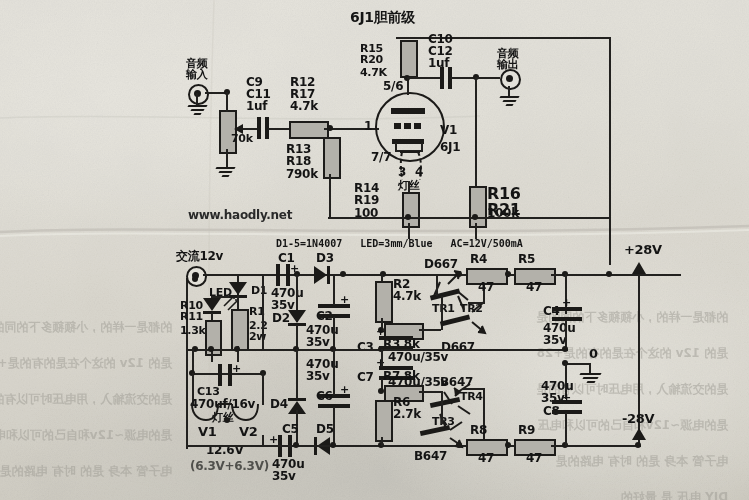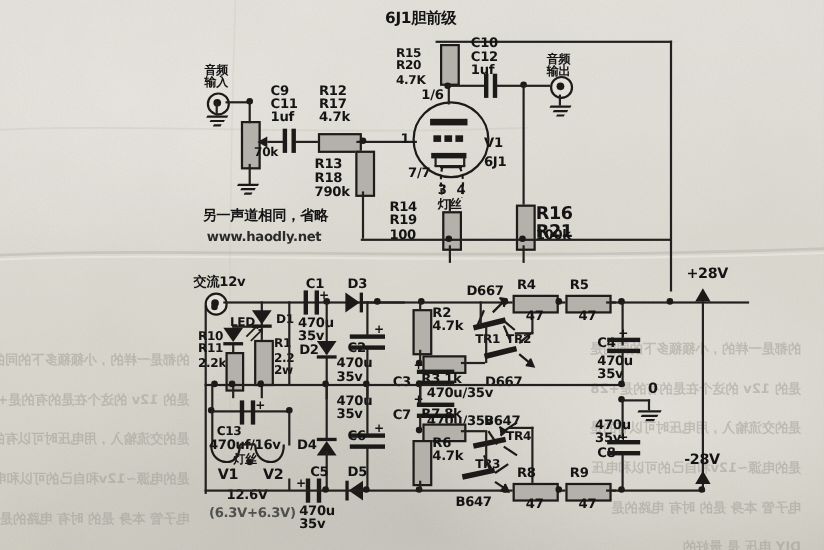--- a/index.html
+++ b/index.html
@@ -175,21 +175,21 @@
   <div class="plate" style="left:394px;top:123px;width:7px;height:6px;"></div>
   <div class="plate" style="left:404px;top:123px;width:7px;height:6px;"></div>
   <div class="plate" style="left:414px;top:123px;width:7px;height:6px;"></div>
   <div class="plate" style="left:392px;top:139px;width:32px;height:5px;"></div>
 
   <div class="wire wv" style="left:395px;top:143px;height:8px;"></div>
   <div class="wire wv" style="left:421px;top:143px;height:8px;"></div>
   <div class="wire wh" style="left:395px;top:150px;width:28px;"></div>
 
   <div class="lbl" style="left:364px;top:120px;font-size:12px;">1</div>
-  <div class="lbl" style="left:383px;top:80px;font-size:12px;">1/6</div>
+  <div class="lbl" style="left:383px;top:80px;font-size:12px;">5/6</div>
   <div class="lbl" style="left:371px;top:151px;font-size:12px;">7/7</div>
   <div class="lbl" style="left:440px;top:124px;font-size:12px;">V1</div>
   <div class="lbl" style="left:440px;top:141px;font-size:12px;">6J1</div>
 
   <div class="wire wv" style="left:407px;top:73px;height:22px;"></div>
 
   <svg style="position:absolute;left:398px;top:150px;" width="40" height="32">
     <path d="M4,2 C 2,12 3,20 4,30" stroke="#1b1a18" stroke-width="2" fill="none" stroke-dasharray="4 3"></path>
     <path d="M20,2 C 24,10 23,20 22,30" stroke="#1b1a18" stroke-width="2" fill="none" stroke-dasharray="4 3"></path>
     <path d="M2,2 L 22,2" stroke="#1b1a18" stroke-width="2" fill="none"></path>
@@ -237,23 +237,23 @@
 R19</div>
   <div class="lbl" style="left:354px;top:207px;font-size:12px;">100</div>
   <div class="wire wv" style="left:408px;top:181px;height:12px;"></div>
   <div class="res" style="left:402px;top:192px;width:14px;height:32px;"></div>
   <div class="wire wv" style="left:408px;top:223px;height:16px;"></div>
 
   <div class="wire wh" style="left:328px;top:217px;width:282px;"></div>
   <div class="node" style="left:405px;top:214px;"></div>
   <div class="node" style="left:472px;top:214px;"></div>
 
-  <div class="lbl cn" style="left:184px;top:190px;font-size:13px;">另一声道相同，省略</div>
   <div class="lbl" style="left:188px;top:209px;font-size:12px;color:#2a2a2a;">www.haodly.net</div>
 
+  <div class="lbl mono" style="left:276px;top:239px;font-size:10px;letter-spacing:0;">D1-5=1N4007   LED=3mm/Blue   AC=12V/500mA</div>
 
   <div class="wire wv" style="left:186px;top:278px;height:171px;"></div>
 
   <div class="lbl cn" style="left:176px;top:250px;font-size:12px;">交流12v</div>
   <div class="jack" style="left:186px;top:266px;"></div>
   <div class="wire wh" style="left:203px;top:274px;width:165px;"></div>
   <div class="node" style="left:192px;top:276px;"></div>
 
   <div class="lbl" style="left:209px;top:287px;font-size:11px;">LED</div>
   <div class="wire wh" style="left:211px;top:296px;width:27px;"></div>
@@ -263,21 +263,21 @@
     <div class="bar" style="top:13px;"></div>
   </div>
   <svg style="position:absolute;left:222px;top:294px;" width="18" height="18">
     <path d="M2,12 L12,2" stroke="#1b1a18" stroke-width="1.6"></path>
       <path d="M9,2 L12,2 L12,5" stroke="#1b1a18" stroke-width="1.6" fill="none"></path>
     <path d="M6,16 L16,6" stroke="#1b1a18" stroke-width="1.6"></path>
       <path d="M13,6 L16,6 L16,9" stroke="#1b1a18" stroke-width="1.6" fill="none"></path>
   </svg>
   <div class="lbl" style="left:180px;top:300px;font-size:11px;">R10
 R11</div>
-  <div class="lbl" style="left:180px;top:325px;font-size:11px;">2.2k</div>
+  <div class="lbl" style="left:180px;top:325px;font-size:11px;">1.3k</div>
   <div class="wire wv" style="left:211px;top:313px;height:8px;"></div>
   <div class="res" style="left:205px;top:320px;width:13px;height:32px;"></div>
   <div class="wire wv" style="left:211px;top:351px;height:11px;"></div>
 
   <div class="diodeV" style="left:229px;top:282px;width:18px;height:16px;">
     <div class="tri" style="border-top:13px solid #1b1a18;"></div>
     <div class="bar" style="top:13px;"></div>
   </div>
   <div class="lbl" style="left:251px;top:285px;font-size:11px;">D1</div>
   <div class="wire wv" style="left:237px;top:296px;height:14px;"></div>
@@ -326,21 +326,21 @@
   <div class="wire wv" style="left:333px;top:274px;height:31px;"></div>
   <div class="wire wv" style="left:333px;top:317px;height:46px;"></div>
 
   <div class="res" style="left:375px;top:281px;width:14px;height:38px;"></div>
   <div class="lbl" style="left:393px;top:278px;font-size:12px;">R2
 4.7k</div>
   <div class="wire wv" style="left:381px;top:318px;height:12px;"></div>
   <div class="node" style="left:378px;top:327px;"></div>
 
   <div class="res" style="left:384px;top:323px;width:36px;height:13px;"></div>
-  <div class="lbl" style="left:383px;top:338px;font-size:12px;">R3 1k</div>
+  <div class="lbl" style="left:383px;top:338px;font-size:12px;">R3 8k</div>
   <div class="wire wh" style="left:419px;top:329px;width:22px;"></div>
 
   <div class="lbl" style="left:357px;top:341px;font-size:12px;">C3</div>
   <div class="capV" style="left:379px;top:336px;width:34px;height:14px;">
     <i style="top:0;"></i>
       <i style="top:10px;"></i>
   </div>
   <div class="plus" style="left:376px;top:325px;">+</div>
   <div class="lbl" style="left:388px;top:351px;font-size:12px;">470u/35v</div>
   <div class="wire wv" style="left:381px;top:349px;height:14px;"></div>
@@ -497,21 +497,21 @@
   <div class="wire wv" style="left:381px;top:349px;height:18px;"></div>
   <div class="wire wv" style="left:381px;top:379px;height:12px;"></div>
   <div class="node" style="left:378px;top:388px;"></div>
 
   <div class="res" style="left:384px;top:385px;width:36px;height:13px;"></div>
   <div class="lbl" style="left:383px;top:370px;font-size:12px;">R7 8k</div>
   <div class="wire wh" style="left:419px;top:391px;width:22px;"></div>
 
   <div class="res" style="left:375px;top:400px;width:14px;height:38px;"></div>
   <div class="lbl" style="left:393px;top:396px;font-size:12px;">R6
-4.7k</div>
+2.7k</div>
   <div class="wire wv" style="left:381px;top:437px;height:9px;"></div>
 
   <div class="lbl" style="left:440px;top:376px;font-size:12px;">B647</div>
   <div class="trans" style="left:430px;top:396px;">
     <div class="base" style="left:0;top:4px;width:30px;height:5px;transform:rotate(-12deg);"></div>
   </div>
   <svg style="position:absolute;left:424px;top:380px;" width="54" height="44">
     <path d="M20,12 L28,24" stroke="#1b1a18" stroke-width="2"></path>
     <path d="M34,12 L46,4" stroke="#1b1a18" stroke-width="2"></path>
     <path d="M30,8 L36,12 L31,16" stroke="#1b1a18" stroke-width="2" fill="#1b1a18"></path>

